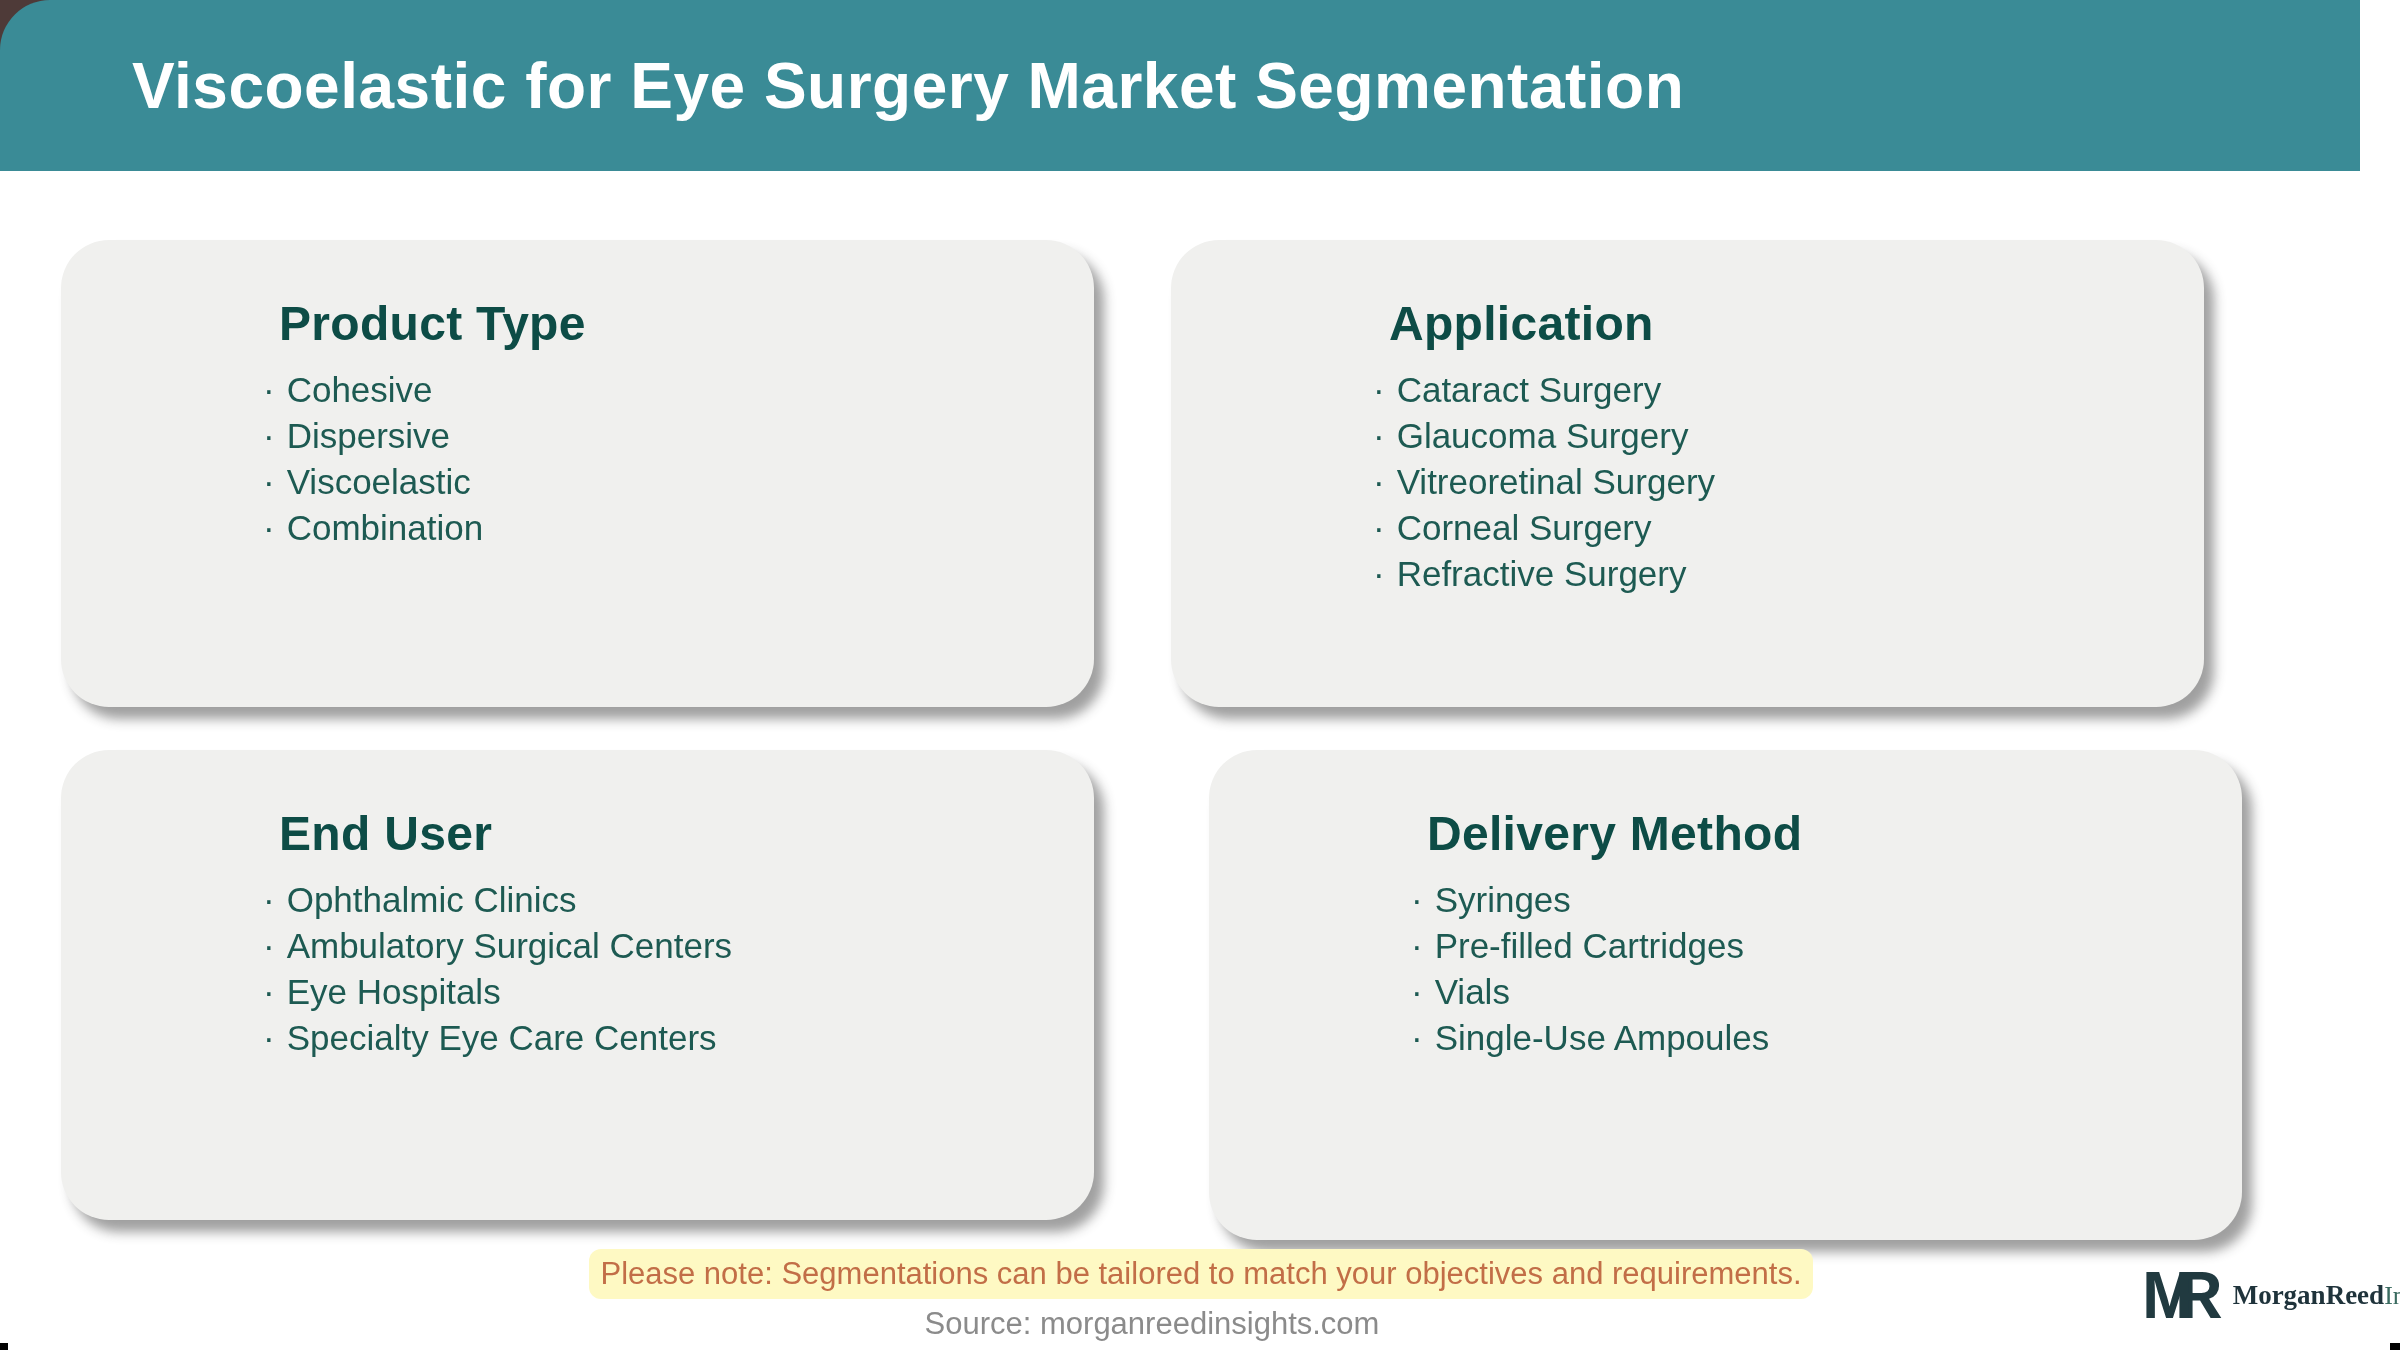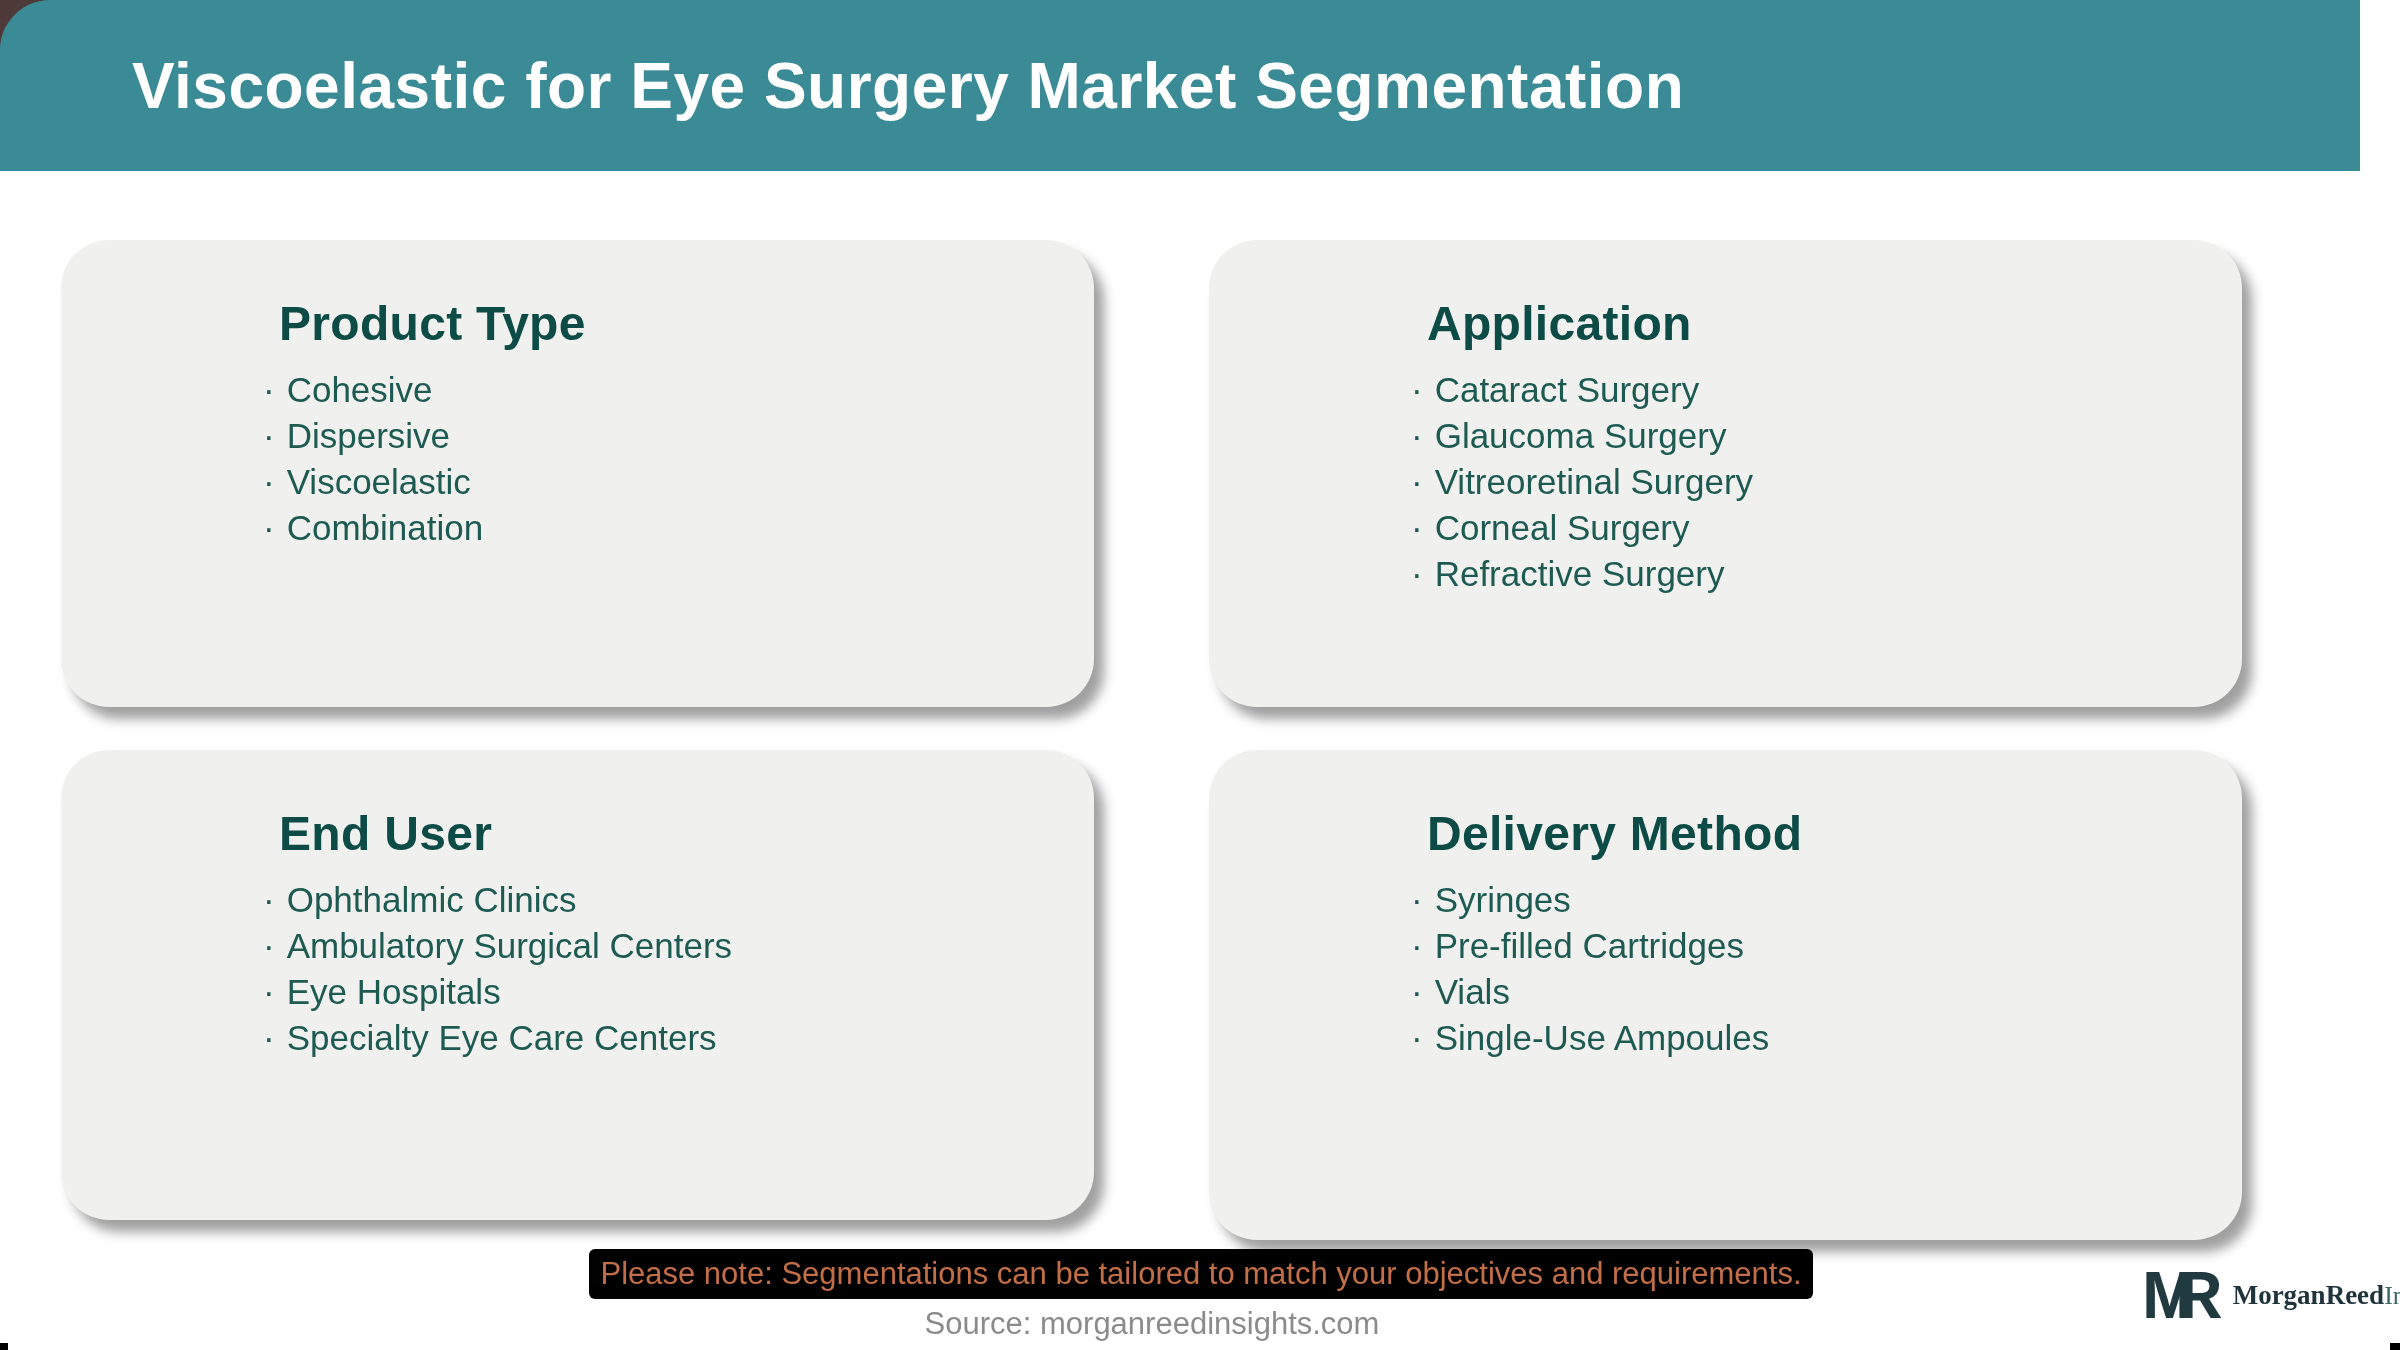--- a/index.html
+++ b/index.html
@@ -21,35 +21,35 @@
     margin-left:132px;font-size:64px;font-weight:bold;color:#ffffff;letter-spacing:0.5px;
   }
 
   
   .card{
     position:absolute;width:1033px;background:#f0f0ee;border-radius:48px;
     box-shadow:10px 12px 12px rgba(45,45,45,0.45);
     box-sizing:border-box;padding:56px 50px 0 202px;
   }
   #card-0{left:61px;top:240px;height:467px;}
-  #card-1{left:1209px;top:240px;height:467px;}
+  #card-1{left:1171px;top:240px;height:467px;}
   #card-2{left:61px;top:750px;height:470px;}
   #card-3{left:1209px;top:750px;height:490px;}
 
   .card .card-title{
     margin:0 0 16px 16px;font-size:48px;font-weight:bold;color:#0d4c46;letter-spacing:0.3px;
   }
   .items{display:flex;flex-direction:column;}
   .item{display:flex;align-items:baseline;font-size:35px;color:#1d5a52;line-height:46px;}
   .dot{margin-right:12px;}
 
   
   .note-bar{
     position:absolute;left:589px;top:1249px;width:1224px;height:50px;
-    background:#000000;border-radius:6px;
+    background:#fef9c3;border-radius:12px;
     display:flex;align-items:center;justify-content:center;
   }
   .note-text{font-size:31px;color:#c26e47;}
 
   
   .source{
     position:absolute;left:540px;top:1306px;width:1224px;text-align:center;
     font-size:31px;color:#8b8b8b;
   }
 

